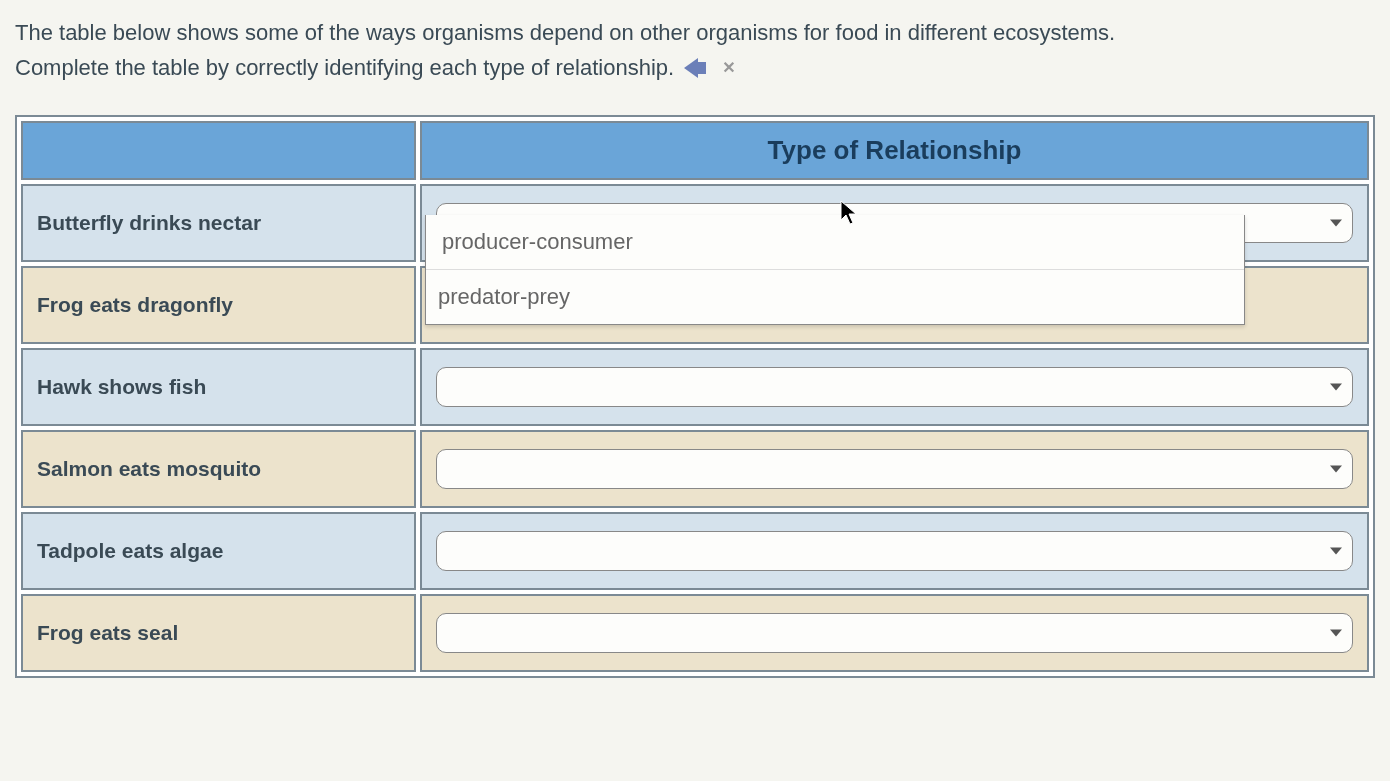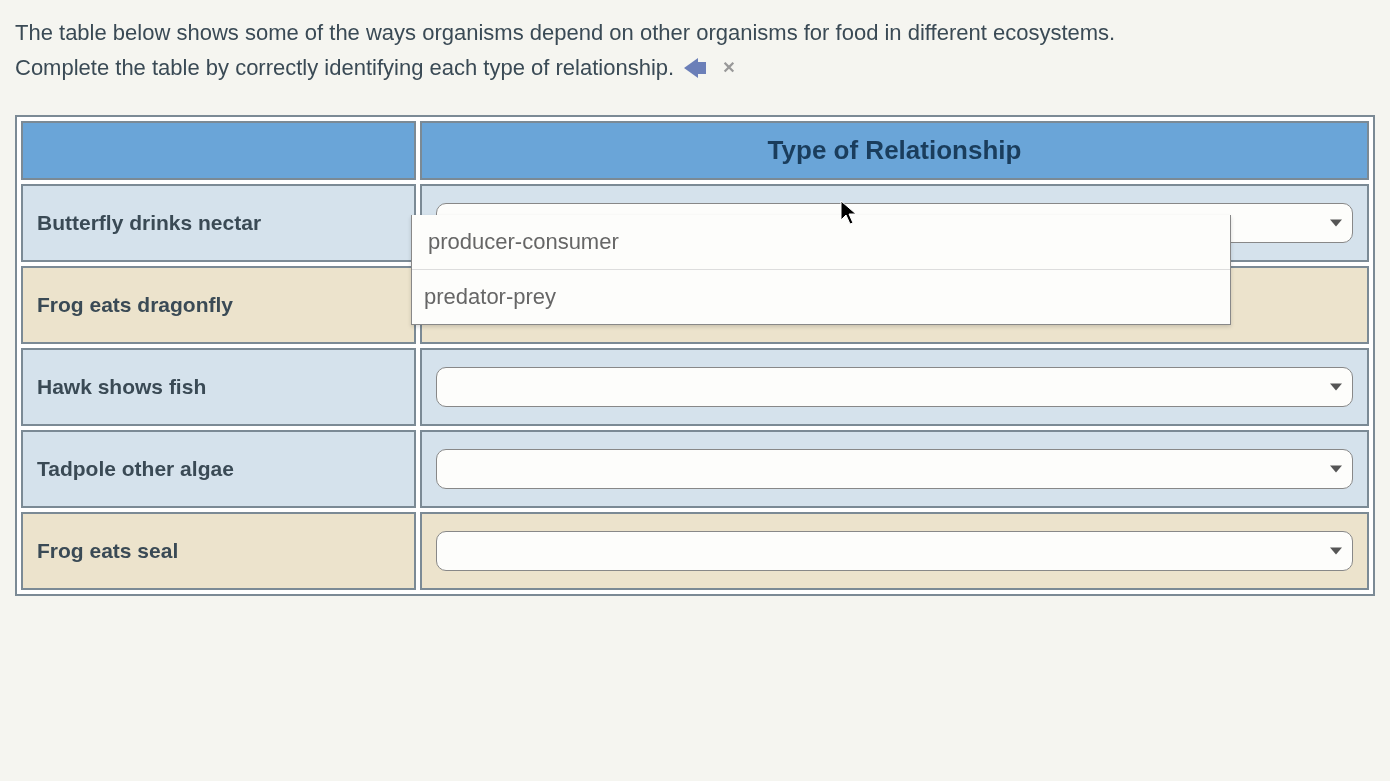--- a/index.html
+++ b/index.html
@@ -110,21 +110,21 @@
       top: 50%;
       transform: translateY(-50%);
       width: 0;
       height: 0;
       border-left: 6px solid transparent;
       border-right: 6px solid transparent;
       border-top: 7px solid #555;
     }
     .dropdown-options {
       position: absolute;
-      left: 396px;
+      left: 410px;
       top: 100px;
       width: 820px;
       background: #fdfdfb;
       border: 1px solid #888;
       border-top: none;
       z-index: 10;
       box-shadow: 0 2px 4px rgba(0,0,0,0.15);
     }
     .dropdown-options .opt {
       padding: 14px 16px;
@@ -185,22 +185,31 @@
       </tr>
       <tr class="row-blue">
         <td class="label-cell">Hawk shows fish</td>
         <td>
           <div class="select-box">
             <span></span>
             <span class="chev"></span>
           </div>
         </td>
       </tr>
+      <tr class="row-tan">
+        <td class="label-cell">Salmon eats mosquito</td>
+        <td>
+          <div class="select-box">
+            <span></span>
+            <span class="chev"></span>
+          </div>
+        </td>
+      </tr>
       <tr class="row-blue">
-        <td class="label-cell">Tadpole other algae</td>
+        <td class="label-cell">Tadpole eats algae</td>
         <td>
           <div class="select-box">
             <span></span>
             <span class="chev"></span>
           </div>
         </td>
       </tr>
       <tr class="row-tan">
         <td class="label-cell">Frog eats seal</td>
         <td>

